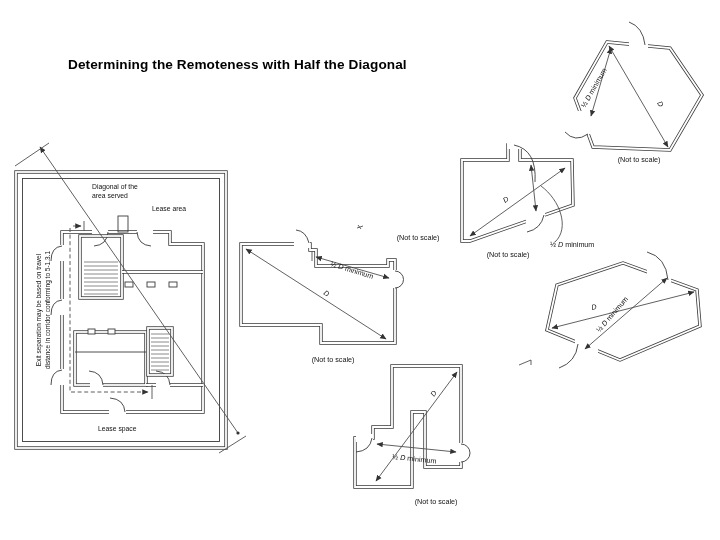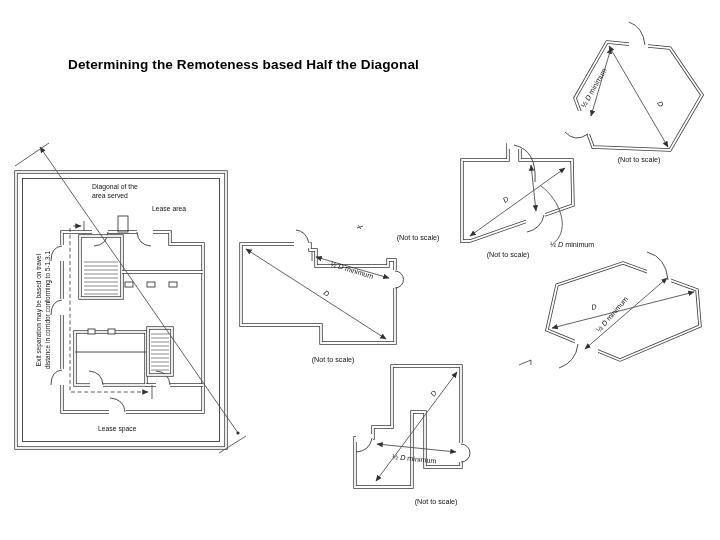--- a/index.html
+++ b/index.html
@@ -21,21 +21,21 @@
   .t{font-family:"Liberation Sans",sans-serif;font-size:7.2px;fill:#111;}
   .t6{font-family:"Liberation Sans",sans-serif;font-size:6.8px;fill:#111;}
   .tv{font-family:"Liberation Sans",sans-serif;font-size:6.5px;fill:#111;}
   .ti{font-style:italic;}
   .mid{text-anchor:middle;}
 </style>
 </head>
 <body>
 
 <div class="slide">
-  <div class="title">Determining the Remoteness based Half the Diagonal</div>
+  <div class="title">Determining the Remoteness with Half the Diagonal</div>
 
   <svg width="720" height="540" viewBox="0 0 720 540">
     <defs>
       <marker id="aE" orient="auto" markerWidth="8" markerHeight="8" refX="6.4" refY="3" viewBox="0 0 8 6">
         <path d="M0,0 L7,3 L0,6 Z" fill="#333"></path>
       </marker>
       <marker id="aS" orient="auto-start-reverse" markerWidth="8" markerHeight="8" refX="6.4" refY="3" viewBox="0 0 8 6">
         <path d="M0,0 L7,3 L0,6 Z" fill="#333"></path>
       </marker>
     </defs>

